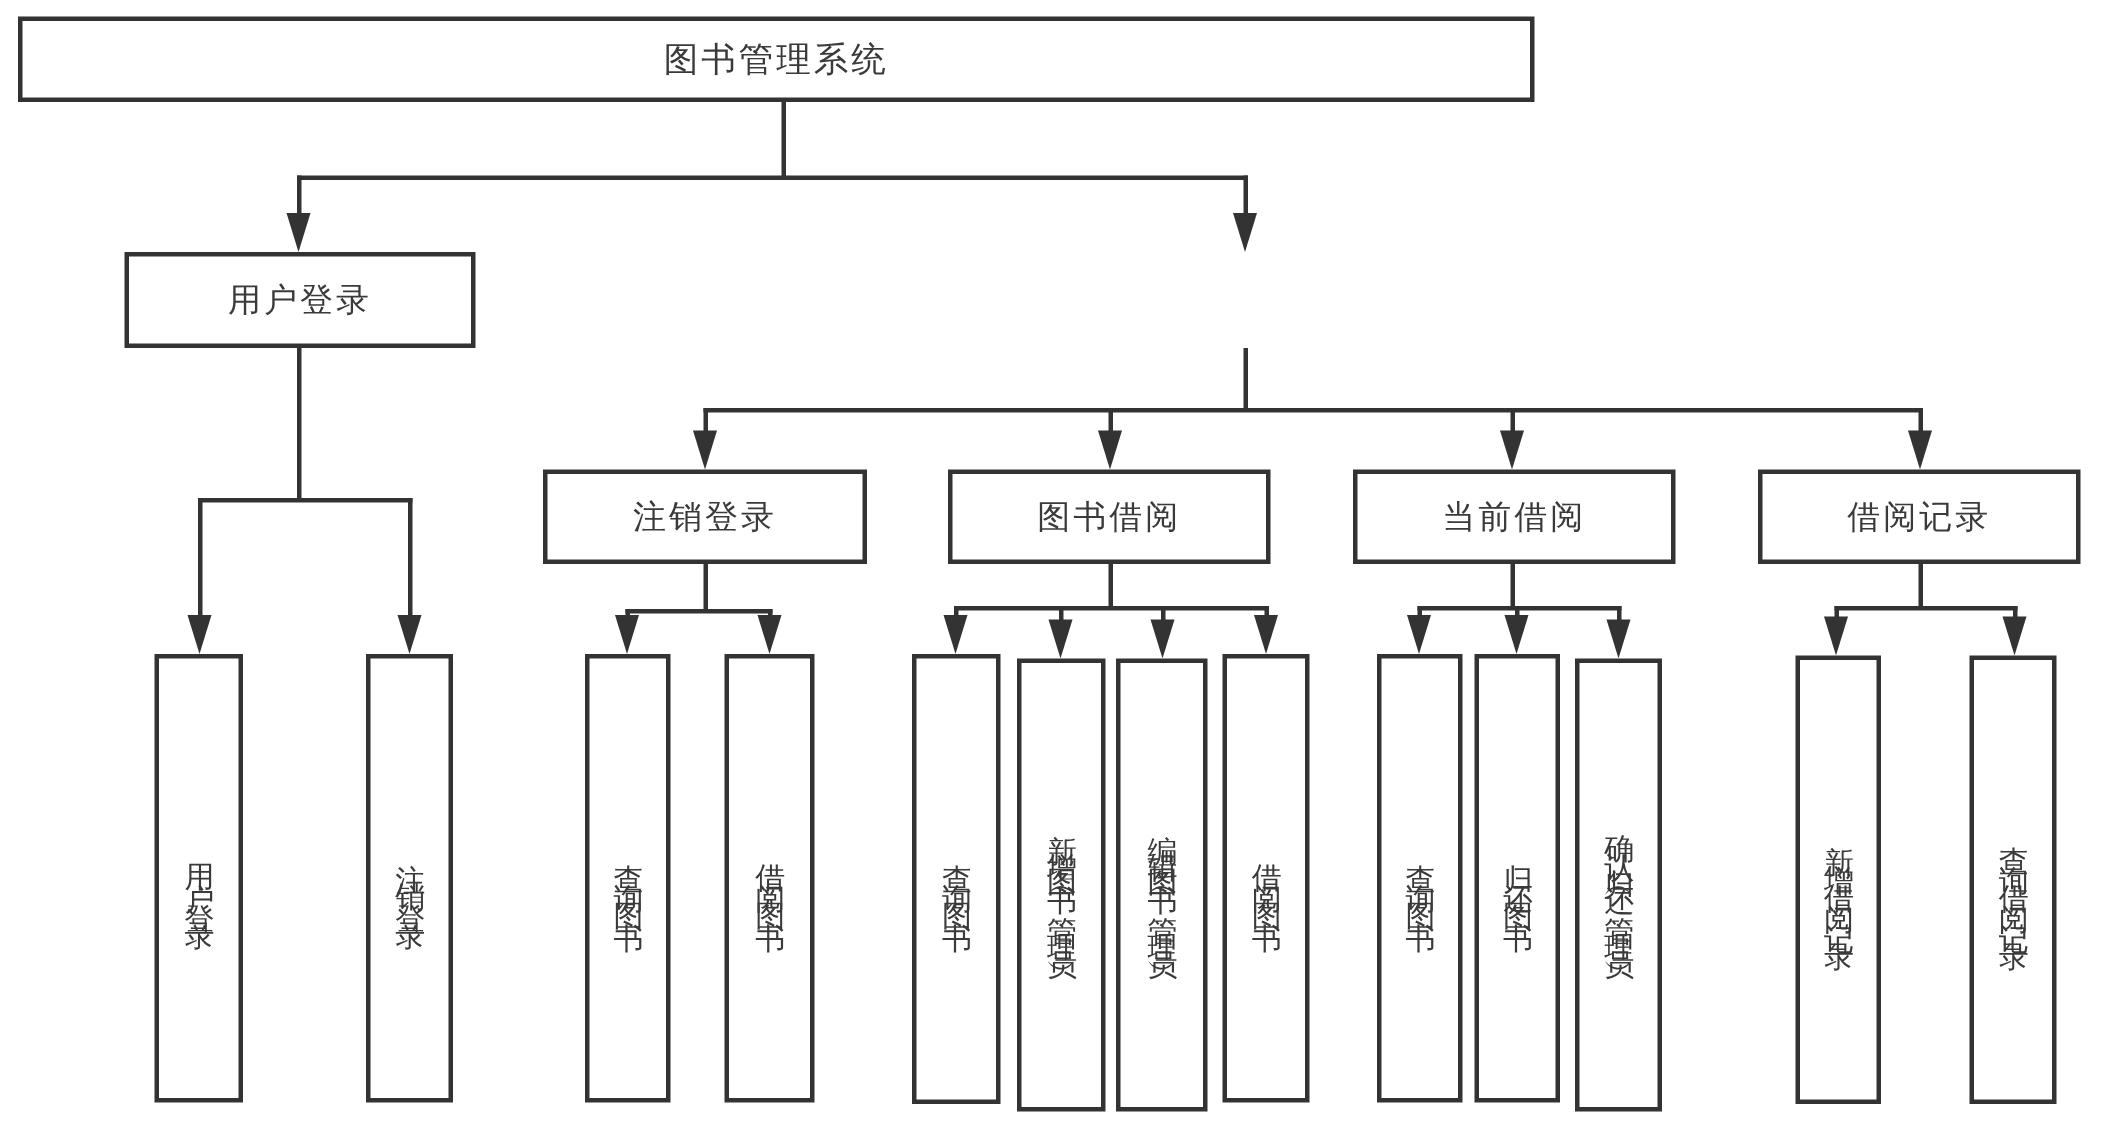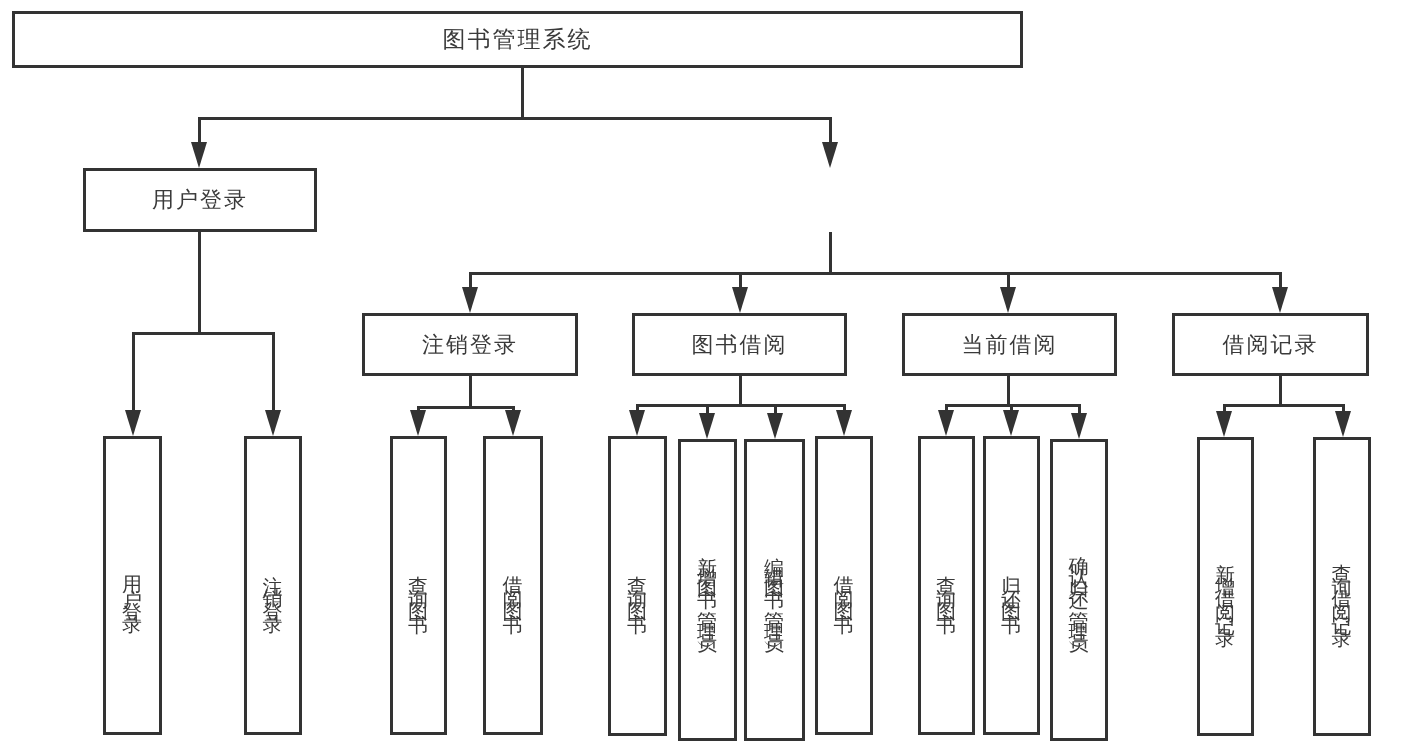--- a/index.html
+++ b/index.html
@@ -128,21 +128,21 @@
     </div>
     <div class="node h" style="left: 362px; top: 313px; width: 216px; height: 63px;">
       <span>注销登录</span>
     </div>
     <div class="node h" style="left: 902px; top: 313px; width: 215px; height: 63px;">
       <span>当前借阅</span>
     </div>
     <div class="node h" style="left: 632px; top: 313px; width: 215px; height: 63px;">
       <span>图书借阅</span>
     </div>
-    <div class="node h" style="left: 1172px; top: 313px; width: 197px; height: 63px;">
+    <div class="node h" style="left: 1172px; top: 313px; width: 215px; height: 63px;">
       <span>借阅记录</span>
     </div>
     <div class="node v" style="left: 103px; top: 436px; width: 59px; height: 299px;">
       <span>用户登录</span>
     </div>
     <div class="node v" style="left: 244px; top: 436px; width: 58px; height: 299px;">
       <span>注销登录</span>
     </div>
     <div class="node v" style="left: 390px; top: 436px; width: 57px; height: 299px;">
       <span>查询图书</span>

